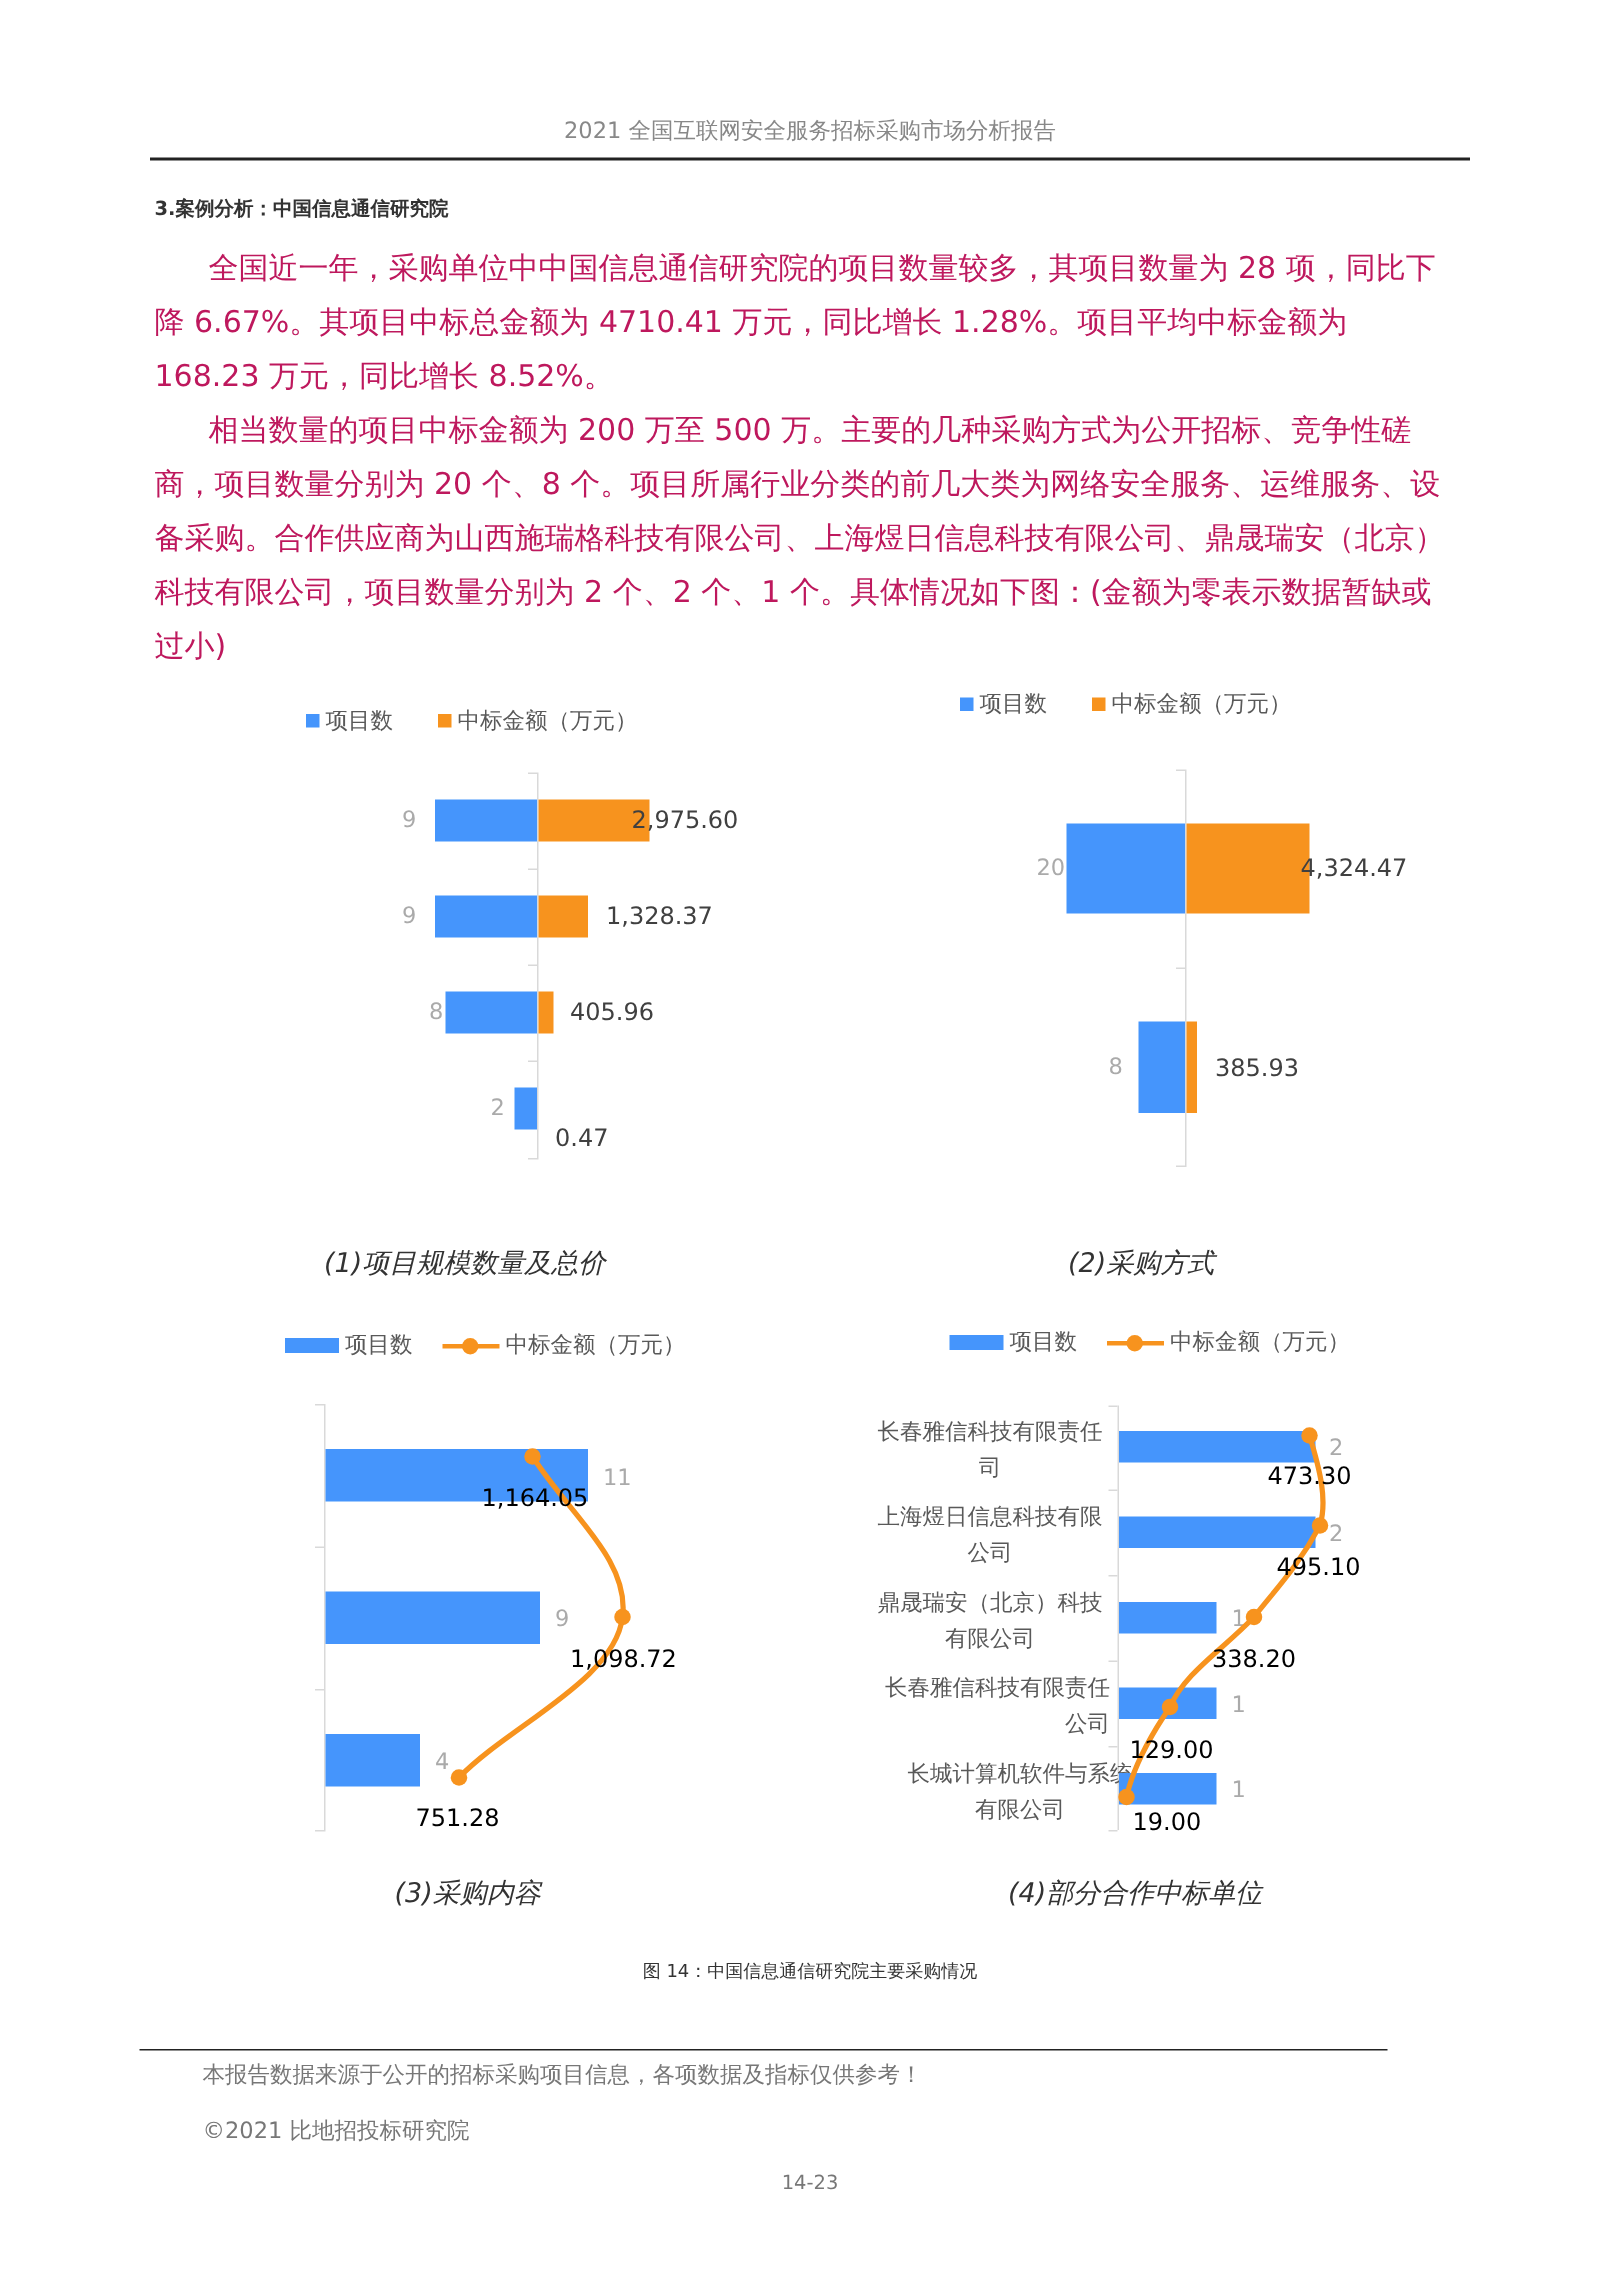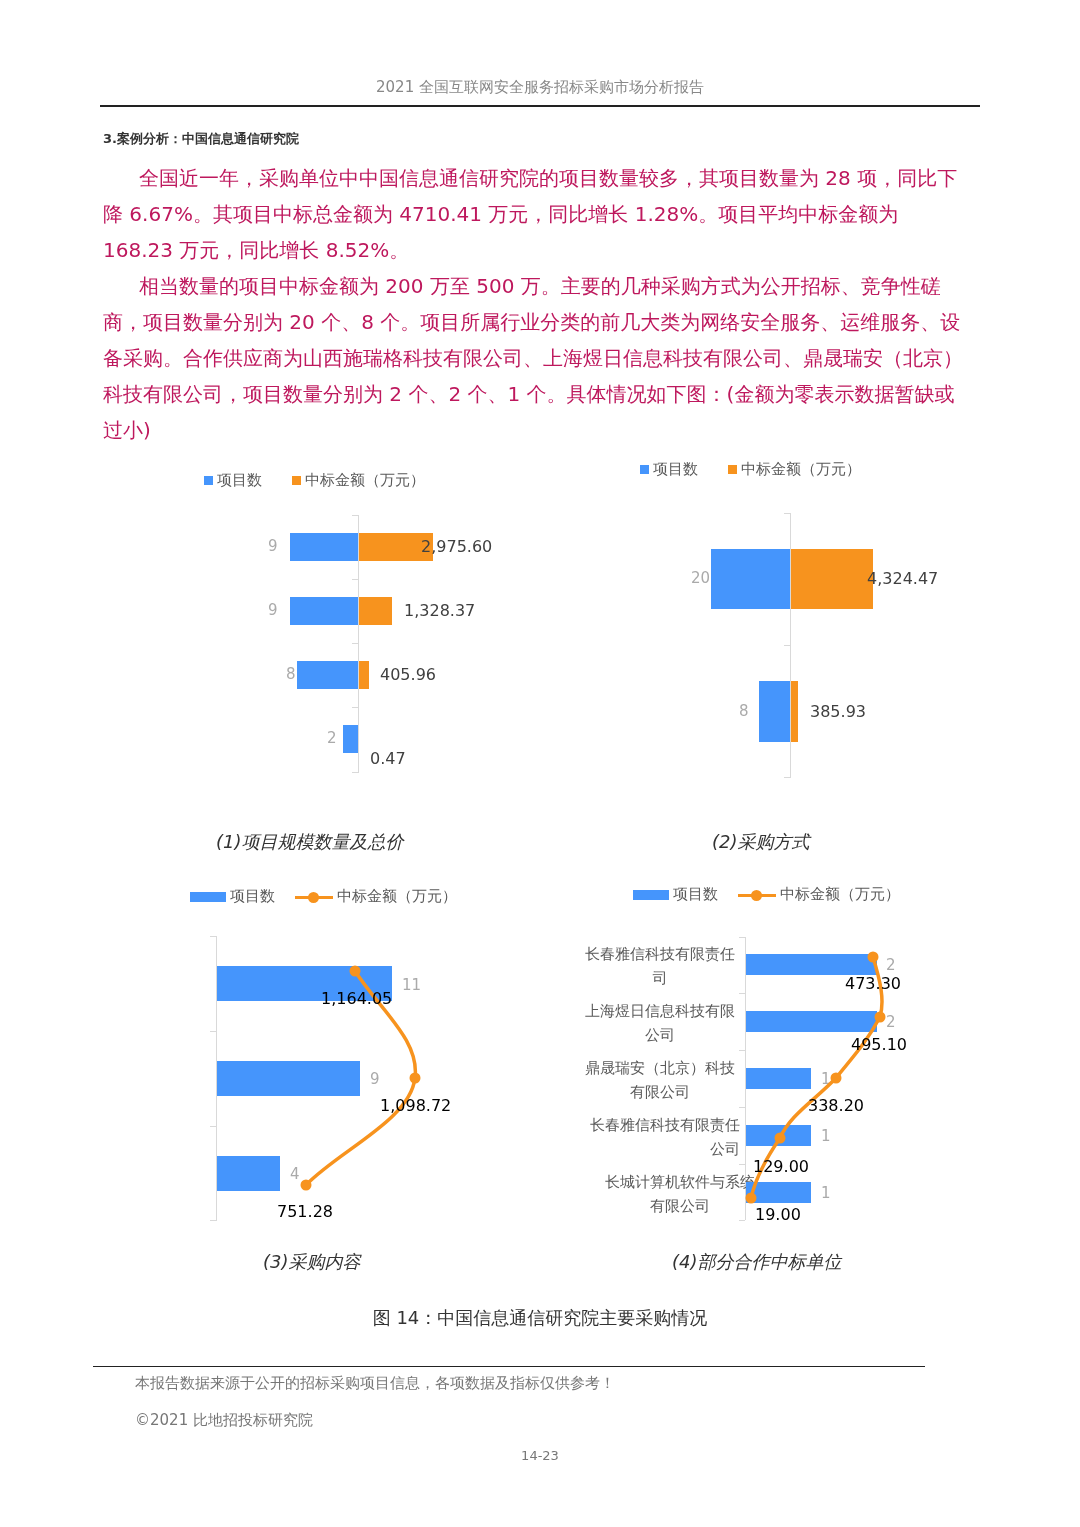--- a/index.html
+++ b/index.html
@@ -20,21 +20,21 @@
   .legend .gap { display:inline-block; width:30px; }
   .cat { position:absolute; font-size:15px; color:#595959; text-align:right; white-space:nowrap; }
   .cnt { position:absolute; font-size:15px; color:#aaa; }
   .amt { position:absolute; font-size:16px; color:#404040; }
   .amtb { position:absolute; font-size:16px; color:#000; }
   .bar-b { position:absolute; background:#4595fc; }
   .bar-o { position:absolute; background:#f7931e; }
   .axis { position:absolute; width:1px; background:#d9d9d9; }
   .tick { position:absolute; height:1px; width:6px; background:#d9d9d9; }
   .subcap { position:absolute; font-size:18px; color:#333; white-space:nowrap;font-style:italic; }
-  .figcap { position:absolute; top:1306px; left:0; width:1080px; text-align:center; font-size:18px; color:#333; }
+  .figcap { position:absolute; top:1306px; left:0; width:1080px; text-align:center; font-size:12px; color:#333; }
   .foot-line { position:absolute; top:1366px; left:93px; width:832px; height:1px; background:#222; }
   .foot1 { position:absolute; top:1374px; left:135px; font-size:15px; color:#777; }
   .foot2 { position:absolute; top:1411px; left:135px; font-size:15px; color:#777; }
   .pageno { position:absolute; top:1448px; left:0; width:1080px; text-align:center; font-size:13px; color:#777; }
   svg { position:absolute; overflow:visible; }
 </style>
 </head>
 <body>
 
 <div class="header">2021 全国互联网安全服务招标采购市场分析报告</div>

